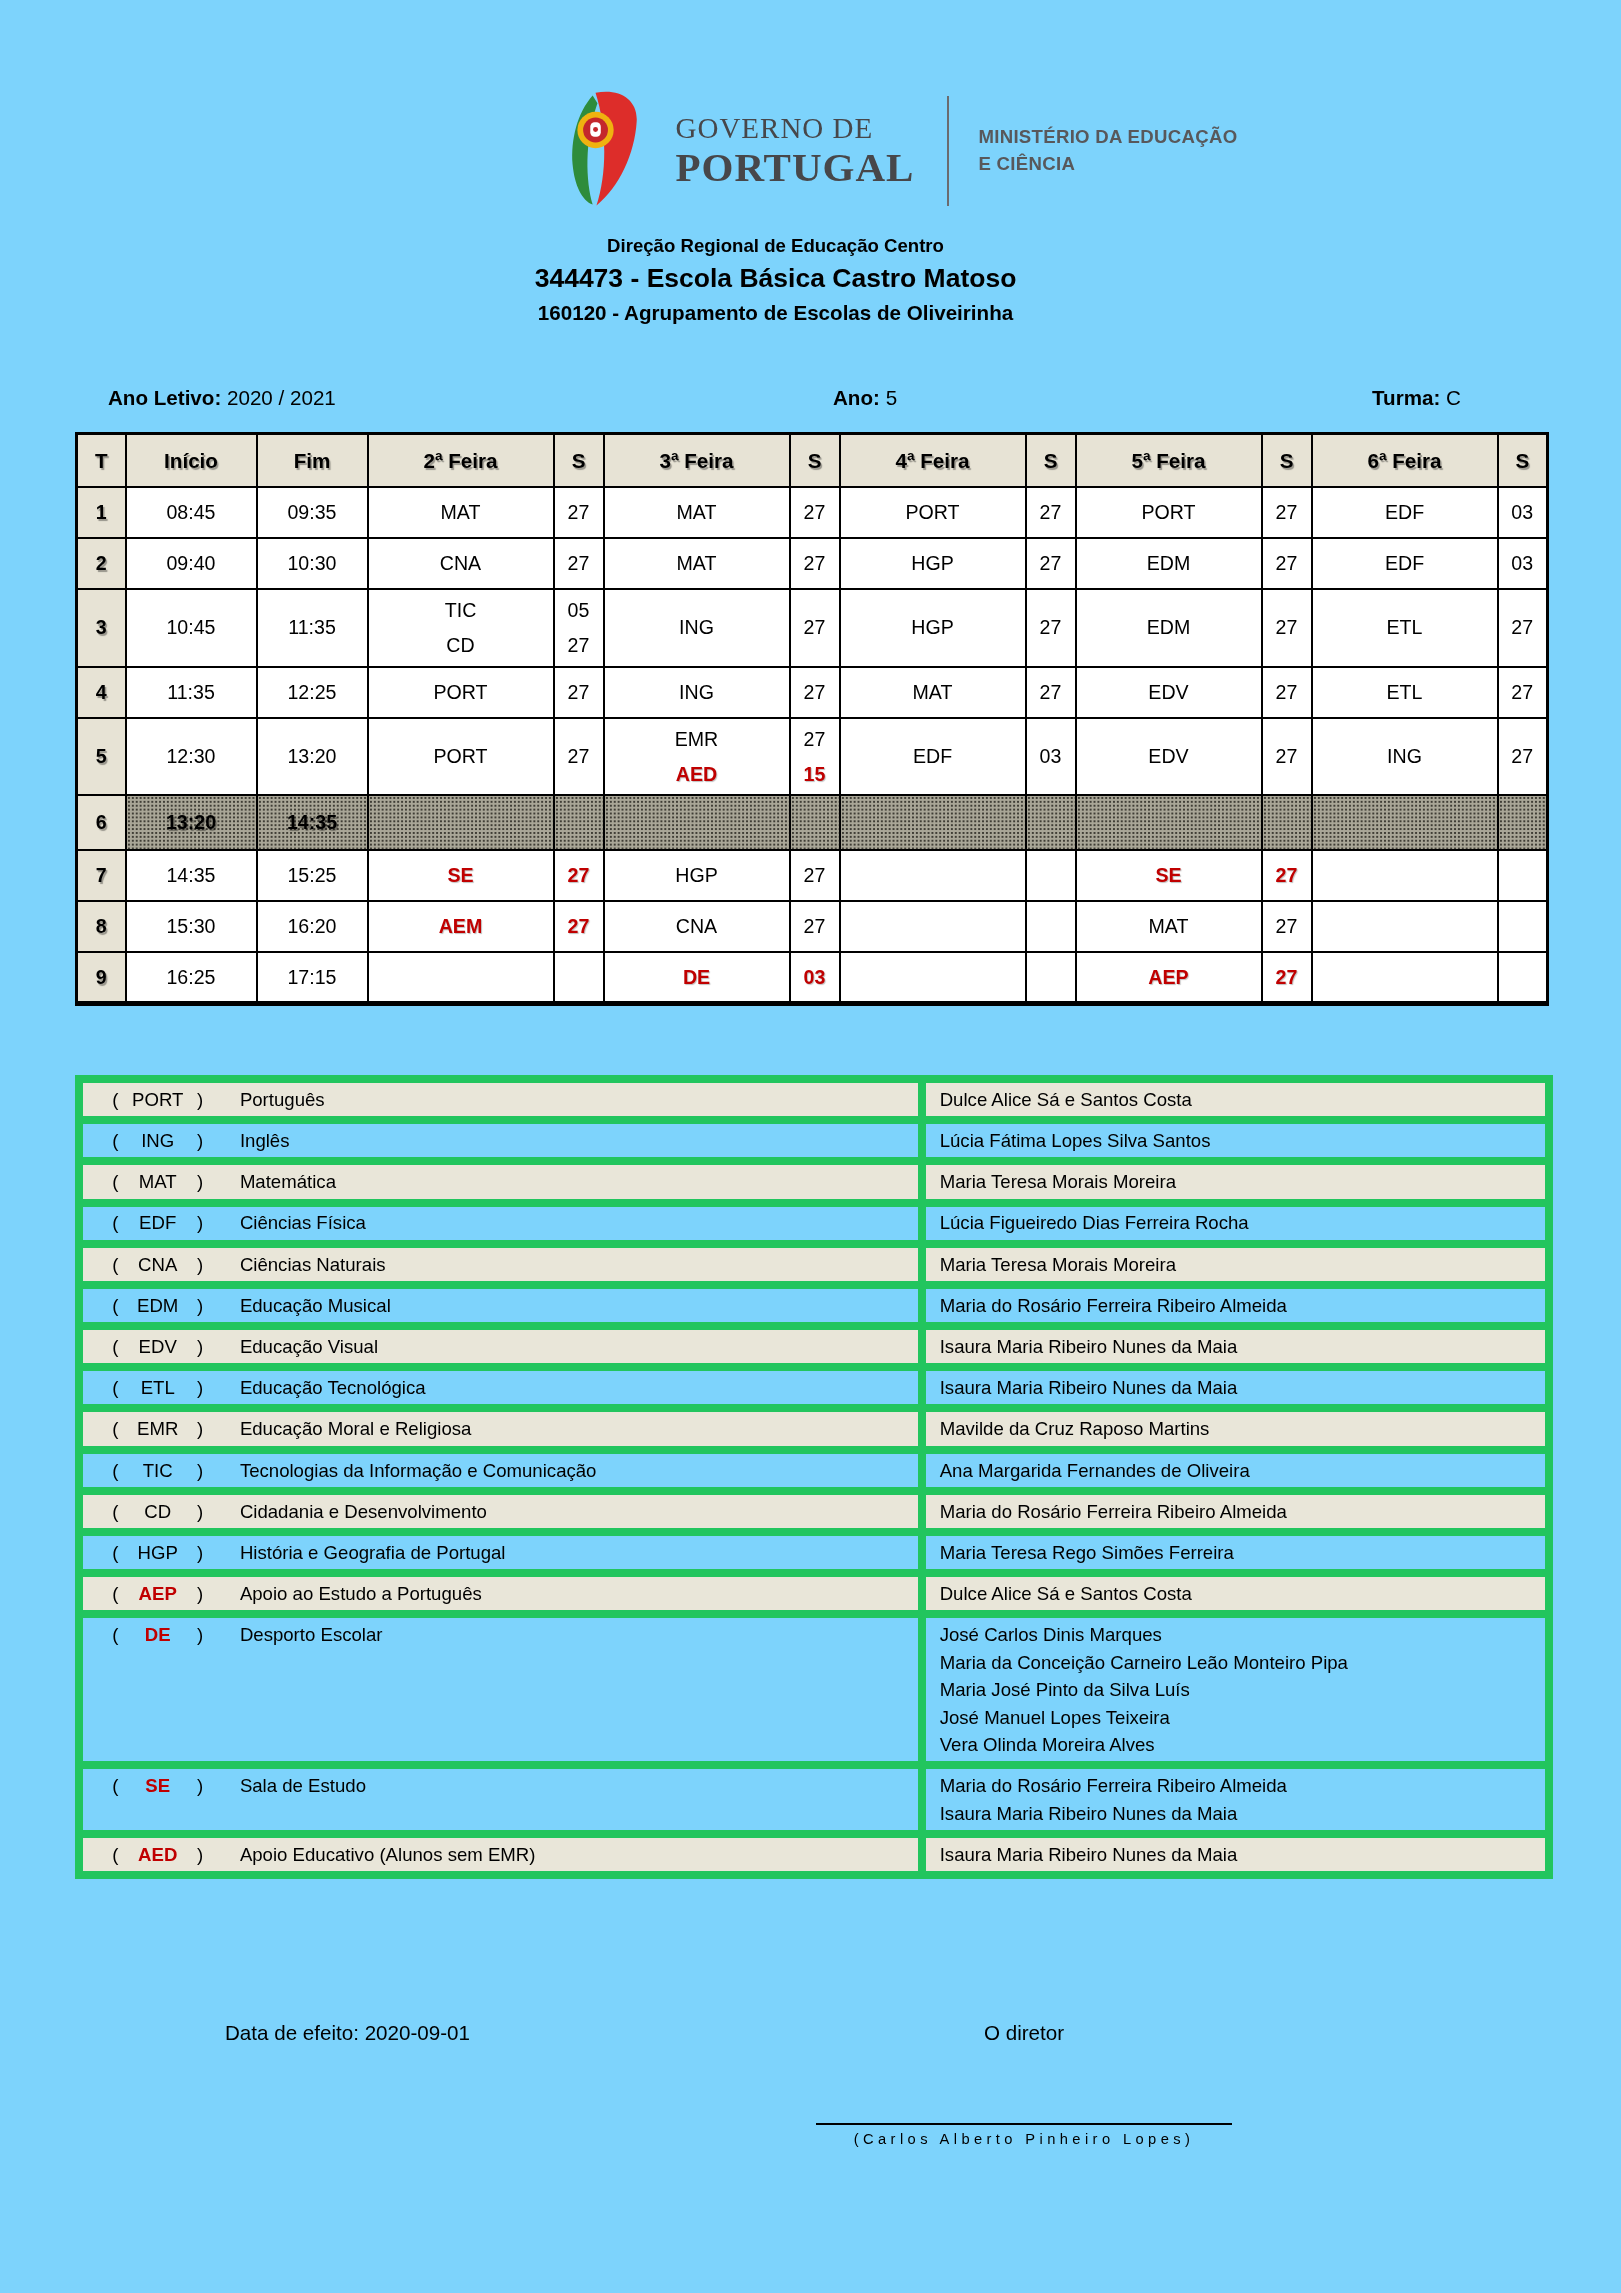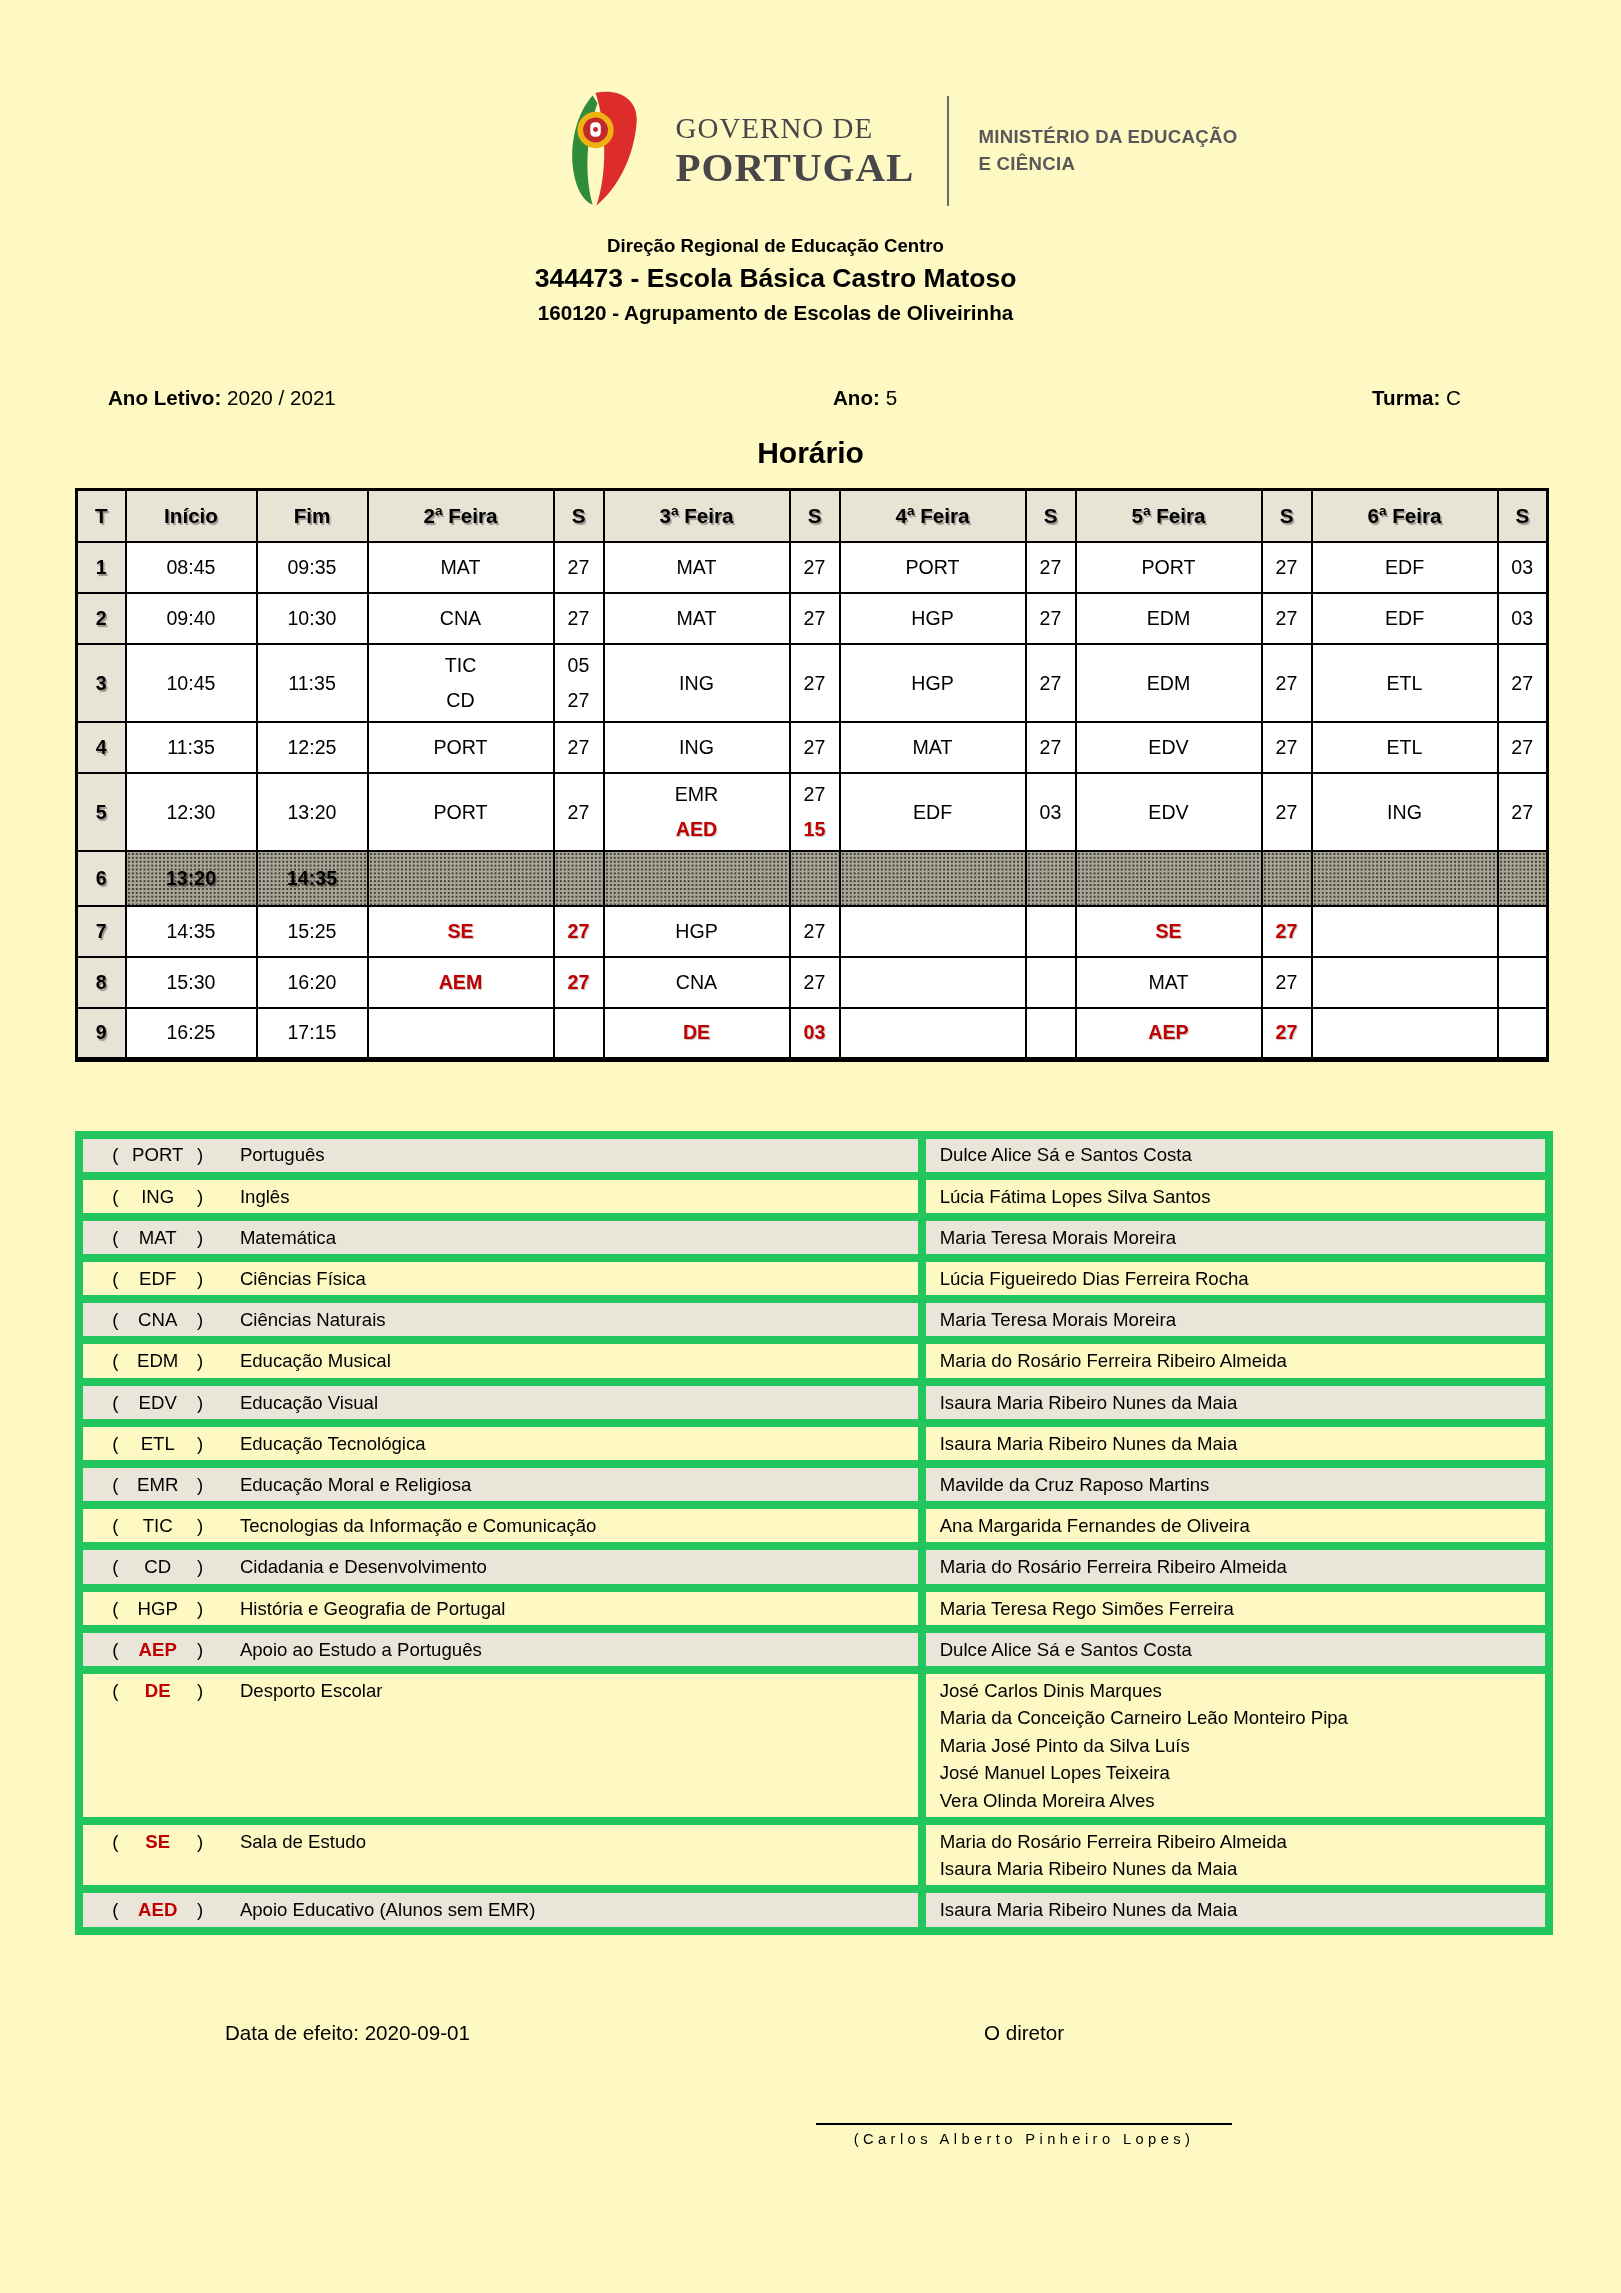--- a/index.html
+++ b/index.html
@@ -1,19 +1,19 @@
 <!DOCTYPE html>
 <html><head>
 <meta charset="utf-8">
 <style>
   * { margin:0; padding:0; box-sizing:border-box; }
   html,body { background:#ffffff; }
   body { font-family:"Liberation Sans","DejaVu Sans",sans-serif; color:#000; }
   .page{
-    position:relative; width:1621px; height:2294px; margin:0 auto; background:#fef9c3; overflow:hidden;
+    position:relative; width:1621px; height:2294px; margin:0 auto; background:#7dd3fc; overflow:hidden;
   }
 
   
   .logo-row{ display:flex; align-items:center; margin-top:90px; margin-left:564px; height:122px; }
   .flag-svg{ width:86px; height:122px; flex:0 0 auto; }
   .wordmark{ margin-left:25.5px; color:#47474a; font-family:"Liberation Serif","DejaVu Serif",serif; line-height:1.05; }
   .wordmark .l1{ font-size:29px; letter-spacing:1px; font-weight:400; }
   .wordmark .l2{ font-size:41px; font-weight:bold; letter-spacing:1px; margin-top:2px; }
   .logo-divider{ width:2px; height:110px; background:#6b6b6e; margin:0 29px 0 33px; }
   .ministry{ color:#58585b; font-weight:bold; font-size:18.6px; line-height:1.45; letter-spacing:0.3px; }
@@ -120,21 +120,20 @@
     <div class="meta-item" id="meta-ano">
       <span class="meta-label">Ano:</span>
       <span>5</span>
     </div>
     <div class="meta-item" id="meta-turma">
       <span class="meta-label">Turma:</span>
       <span>C</span>
     </div>
   </div>
 
-  <div class="page-title">Horário</div>
 
   <table class="timetable">
     <colgroup>
       <col class="c-t">
         <col class="c-ini">
         <col class="c-fim">
       <col class="c-day">
         <col class="c-s">
       <col class="c-day">
         <col class="c-s">

